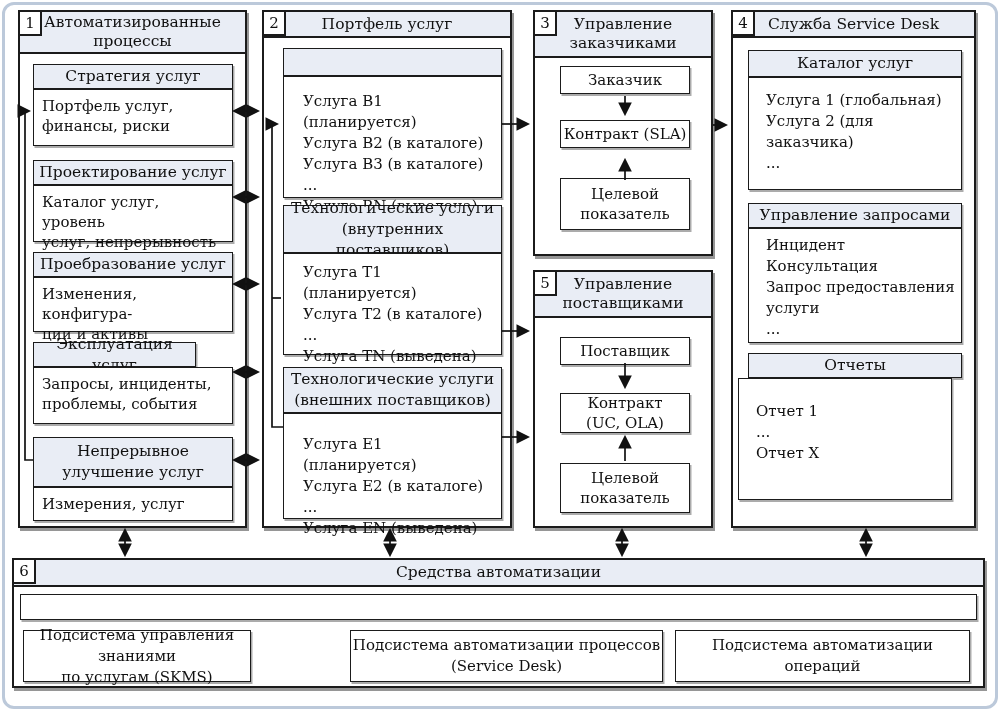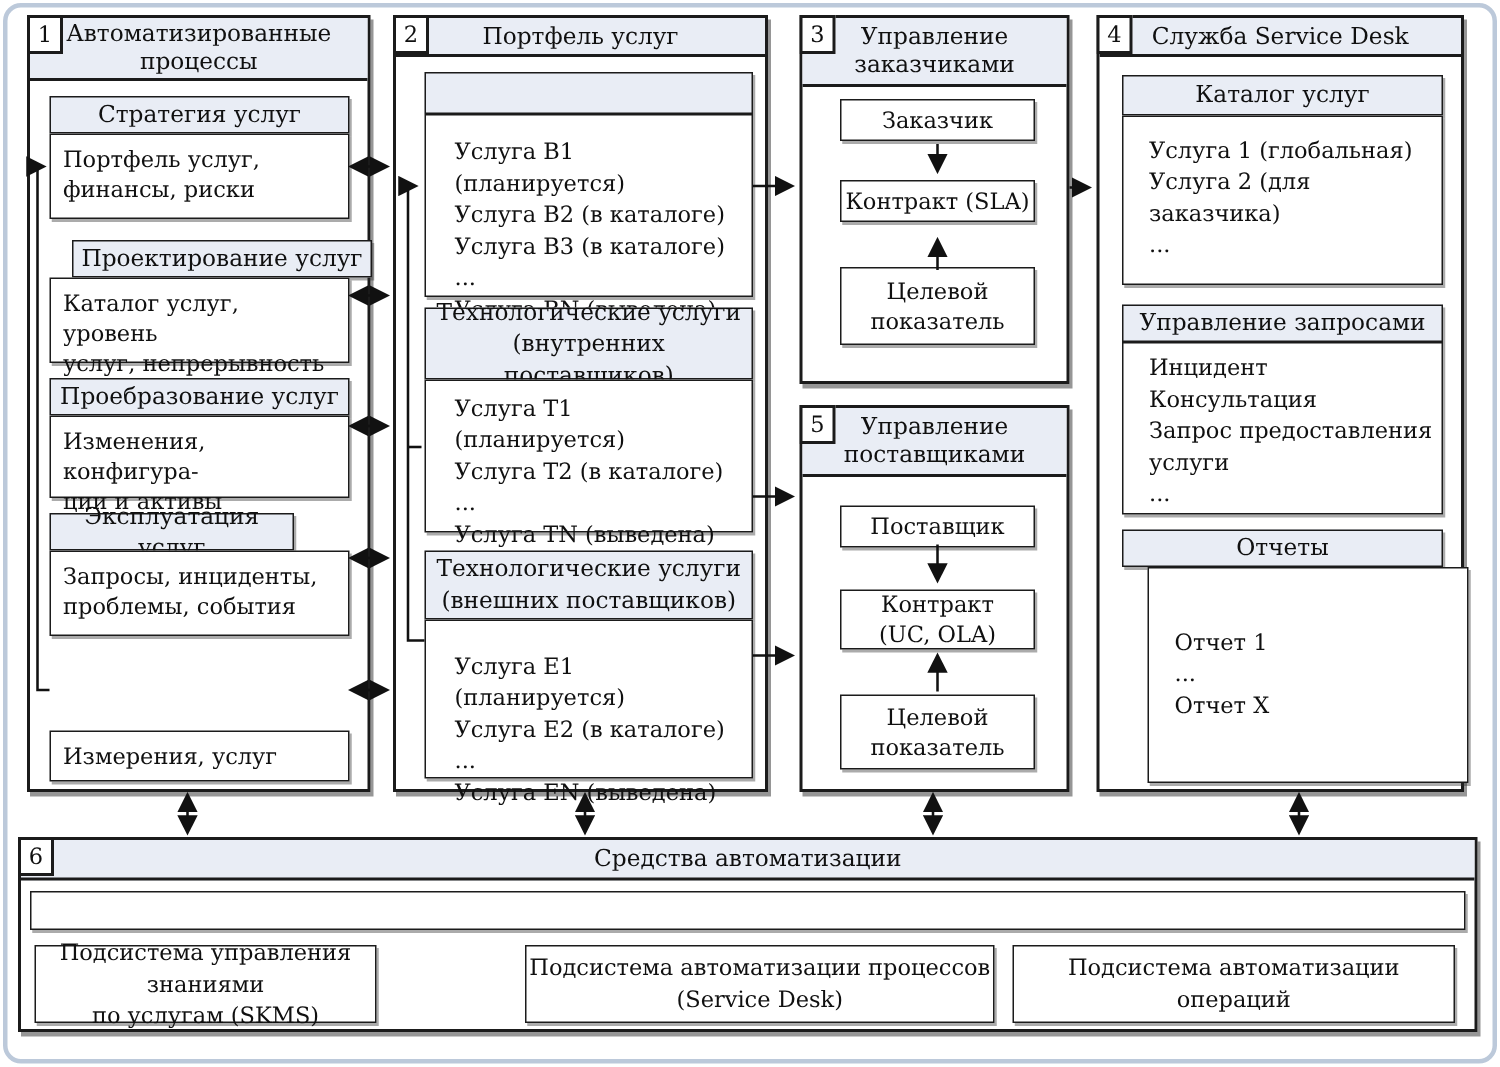--- a/index.html
+++ b/index.html
@@ -36,29 +36,31 @@
   <div class="frame"></div>
 
   <div class="blk" style="left:18px;top:10px;width:229px;height:518px">
     <div class="blk-h" style="height:42px">
       <span class="badge">1</span>
       <span>Автоматизированные процессы</span>
     </div>
     <div class="hd" style="left:13px;top:52px;width:200px;height:25px">Стратегия услуг</div>
     <div class="bx pad" style="left:13px;top:77px;width:200px;height:57px">Портфель услуг,
 финансы, риски</div>
-    <div class="hd" style="left:28px;top:148px;width:200px;height:25px">Проектирование услуг</div>
+    <div class="hd" style="left:13px;top:148px;width:200px;height:25px">Проектирование услуг</div>
     <div class="bx pad" style="left:13px;top:173px;width:200px;height:57px">Каталог услуг, уровень
 услуг, непрерывность</div>
     <div class="hd" style="left:13px;top:240px;width:200px;height:25px">Проебразование услуг</div>
     <div class="bx pad" style="left:13px;top:265px;width:200px;height:55px">Изменения, конфигура-
 ции и активы</div>
     <div class="hd" style="left:13px;top:330px;width:163px;height:25px">Эксплуатация услуг</div>
     <div class="bx pad" style="left:13px;top:355px;width:200px;height:57px">Запросы, инциденты,
 проблемы, события</div>
+    <div class="hd" style="left:13px;top:425px;width:200px;height:50px">Непрерывное
+улучшение услуг</div>
     <div class="bx pad" style="left:13px;top:475px;width:200px;height:34px">Измерения, услуг</div>
   </div>
 
   <div class="blk" style="left:262px;top:10px;width:250px;height:518px">
     <div class="blk-h" style="height:26px">
       <span class="badge">2</span>
       <span>Портфель услуг</span>
     </div>
     <div class="hd" style="left:19px;top:36px;width:219px;height:28px"></div>
     <div class="list" style="left:19px;top:64px;width:219px;height:122px;padding-top:14px">
@@ -123,21 +125,21 @@
       <div class="li" style="padding-left:17px">...</div>
     </div>
     <div class="hd" style="left:15px;top:191px;width:214px;height:25px">Управление запросами</div>
     <div class="list" style="left:15px;top:216px;width:214px;height:115px;padding-top:6px">
       <div class="li" style="padding-left:17px">Инцидент</div>
       <div class="li" style="padding-left:17px">Консультация</div>
       <div class="li" style="padding-left:17px">Запрос предоставления услуги</div>
       <div class="li" style="padding-left:17px">...</div>
     </div>
     <div class="hd" style="left:15px;top:341px;width:214px;height:25px">Отчеты</div>
-    <div class="list" style="left:32px;top:366px;width:214px;height:144px;padding-top:39px">
+    <div class="list" style="left:5px;top:366px;width:214px;height:122px;padding-top:22px">
       <div class="li" style="padding-left:17px">Отчет 1</div>
       <div class="li" style="padding-left:17px">...</div>
       <div class="li" style="padding-left:17px">Отчет X</div>
     </div>
   </div>
 
   <div class="blk" style="left:12px;top:558px;width:973px;height:130px">
     <div class="blk-h" style="height:27px">
       <span class="badge">6</span>
       <span>Средства автоматизации</span>

